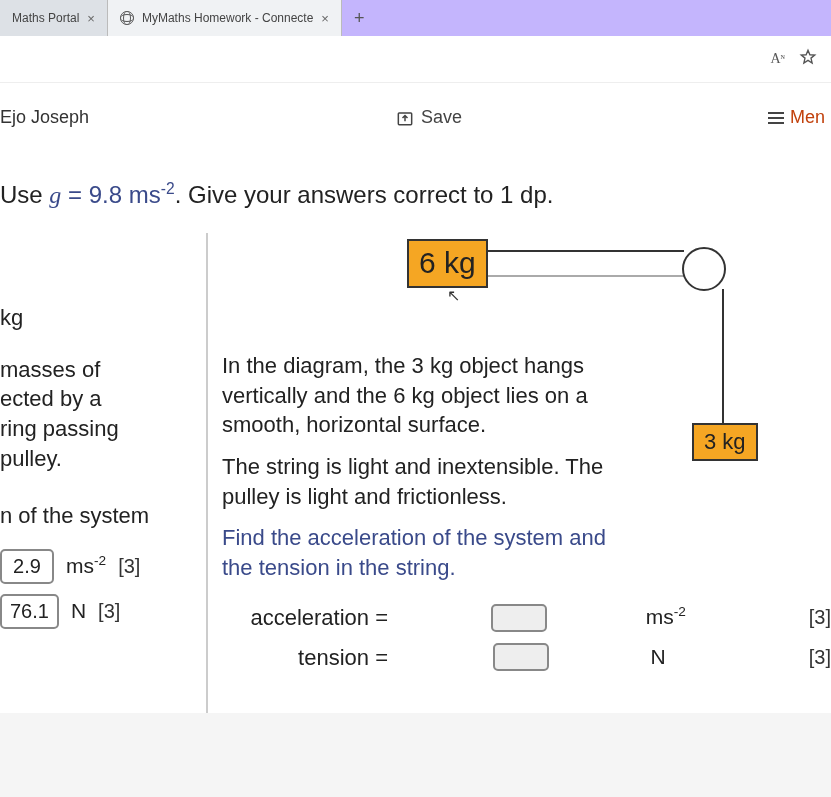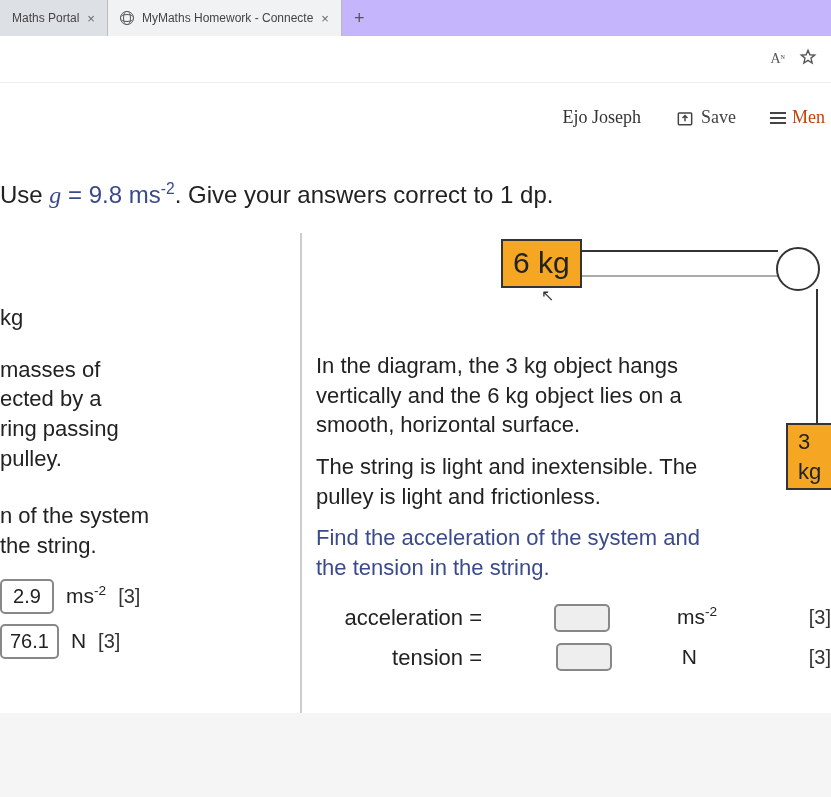--- a/index.html
+++ b/index.html
@@ -92,25 +92,24 @@
       font-size: 14px;
       color: #555;
       font-family: serif;
     }
     .fav-icon svg { width: 18px; height: 18px; }
     
     
     .page-header {
       display: flex;
       align-items: center;
-      justify-content: flex-end;
-      gap: 34px;
+      justify-content: space-between;
+      gap: 16px;
       padding: 24px 6px 24px 0;
       background: #fff;
-      font-family: Liberation Serif, serif;
     }
     .user-name {
       color: #333;
       font-size: 18px;
     }
     .save-btn {
       display: inline-flex;
       align-items: center;
       gap: 6px;
       font-size: 18px;
@@ -149,21 +148,21 @@
     }
     .instruction .g-var { color: #3a4a8a; font-style: italic; font-family: serif; }
     .instruction .g-val { color: #3a4a8a; }
     sup { font-size: 0.65em; }
     
     .columns {
       display: flex;
       gap: 0;
     }
     .left-col {
-      width: 300px;
+      width: 206px;
       padding-right: 20px;
       font-size: 22px;
       color: #222;
       line-height: 1.35;
     }
     .divider {
       width: 2px;
       background: #ccc;
       margin: 0 14px 0 0;
       min-height: 480px;
@@ -348,21 +347,20 @@
     <div class="left-col">
       <div class="left-frag group1">kg</div>
       <div class="left-frag group2">
         <div>masses of</div>
         <div>ected by a</div>
         <div>ring passing</div>
         <div> pulley.</div>
       </div>
       <div class="left-frag group3">
         <div>n of the system</div>
-        <div>the string.</div>
       </div>
       <div class="answer-row">
         <span class="answer-box">2.9</span>
         <span class="unit"><span>ms</span><sup>-2</sup></span>
         <span class="marks">[3]</span>
       </div>
       <div class="answer-row">
         <span class="answer-box">76.1</span>
         <span class="unit">N</span>
         <span class="marks">[3]</span>

